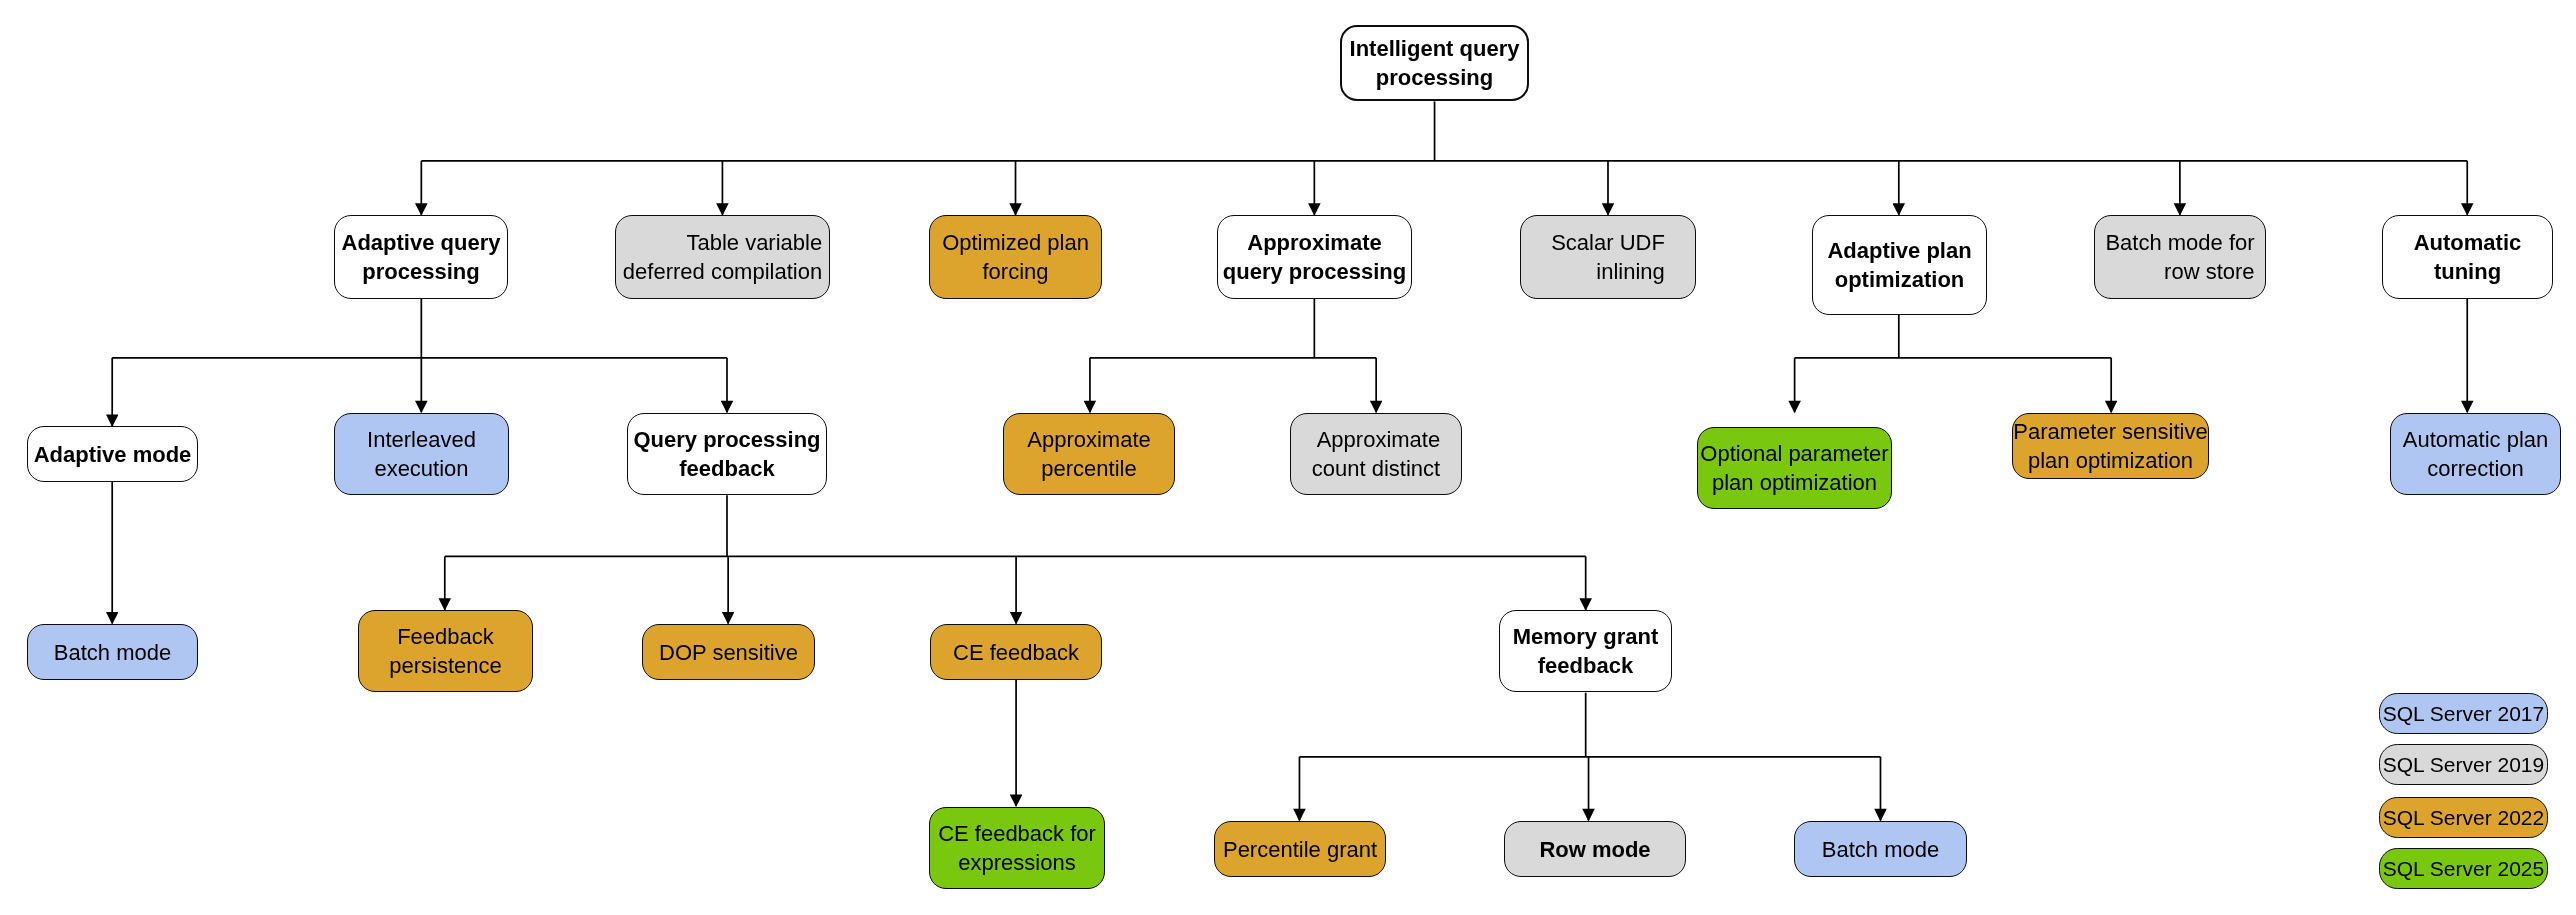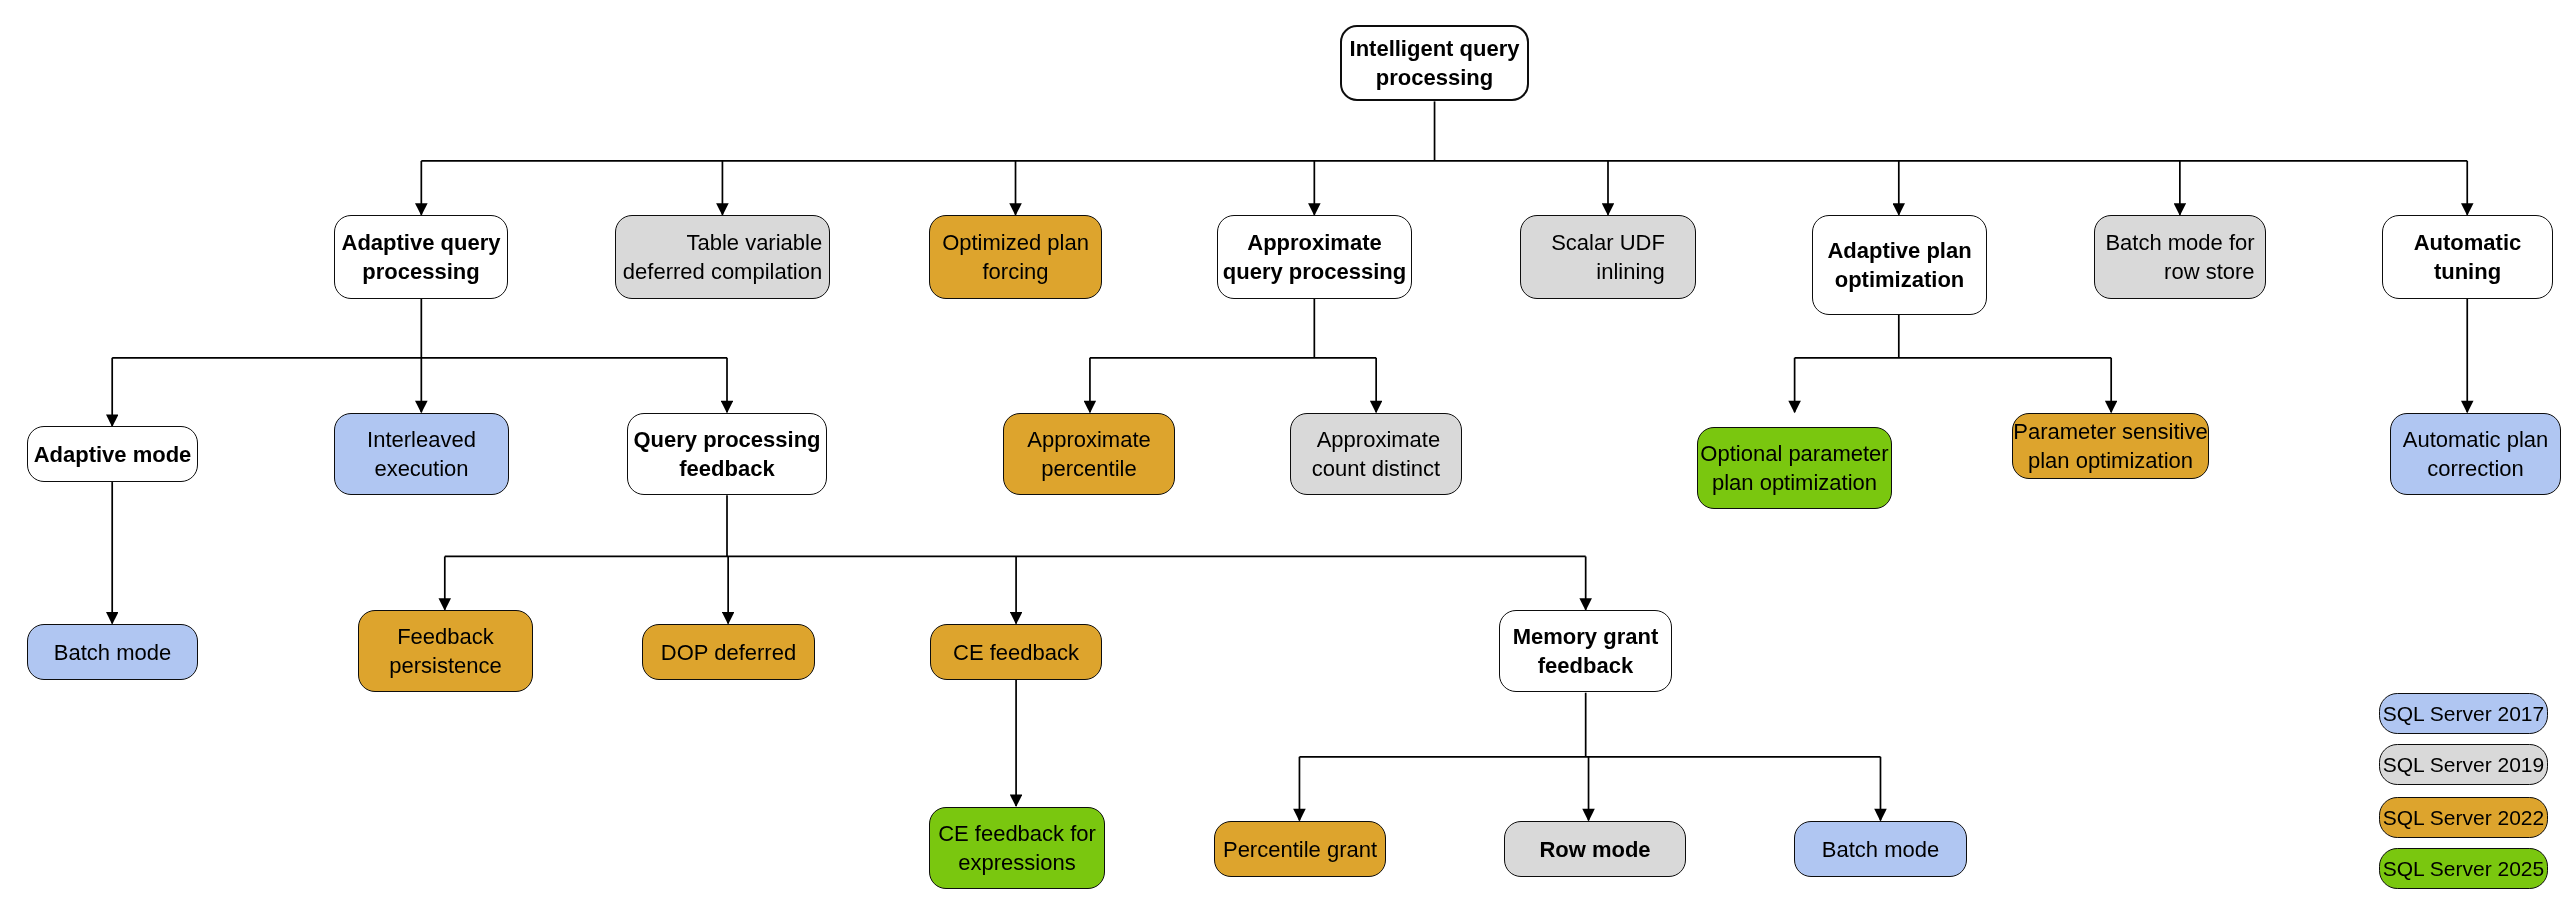--- a/index.html
+++ b/index.html
@@ -119,21 +119,21 @@
 <div class="node green" style="left:1697px;top:427px;width:195px;height:82px;">Optional parameter
 plan optimization</div>
 <div class="node orange" style="left:2012px;top:413px;width:197px;height:66px;">Parameter sensitive
 plan optimization</div>
 <div class="node blue" style="left:2382px;top:413px;width:171px;height:82px;margin-left:8px;">Automatic plan
 correction</div>
 
 <div class="node blue" style="left:27px;top:624px;width:171px;height:56px;">Batch mode</div>
 <div class="node orange" style="left:358px;top:610px;width:175px;height:82px;">Feedback
 persistence</div>
-<div class="node orange" style="left:642px;top:624px;width:173px;height:56px;">DOP deferred</div>
+<div class="node orange" style="left:642px;top:624px;width:173px;height:56px;">DOP sensitive</div>
 <div class="node orange" style="left:930px;top:624px;width:172px;height:56px;">CE feedback</div>
 <div class="node bold" style="left:1499px;top:610px;width:173px;height:82px;">Memory grant
 feedback</div>
 
 <div class="node green" style="left:929px;top:807px;width:176px;height:82px;">CE feedback for
 expressions</div>
 <div class="node orange" style="left:1214px;top:821px;width:172px;height:56px;">Percentile grant</div>
 <div class="node gray" style="left:1504px;top:821px;width:182px;height:56px;font-weight:bold;">Row mode</div>
 <div class="node blue" style="left:1794px;top:821px;width:173px;height:56px;">Batch mode</div>
 

